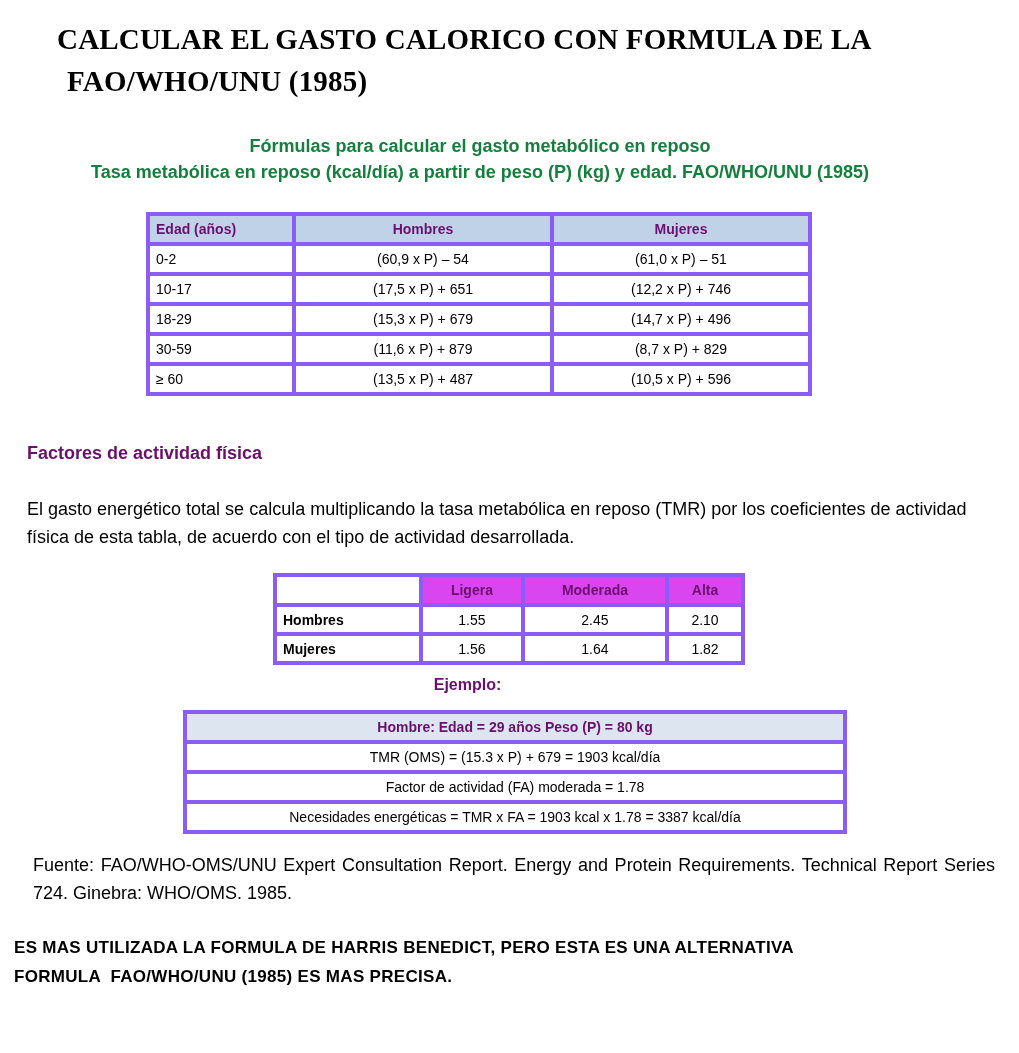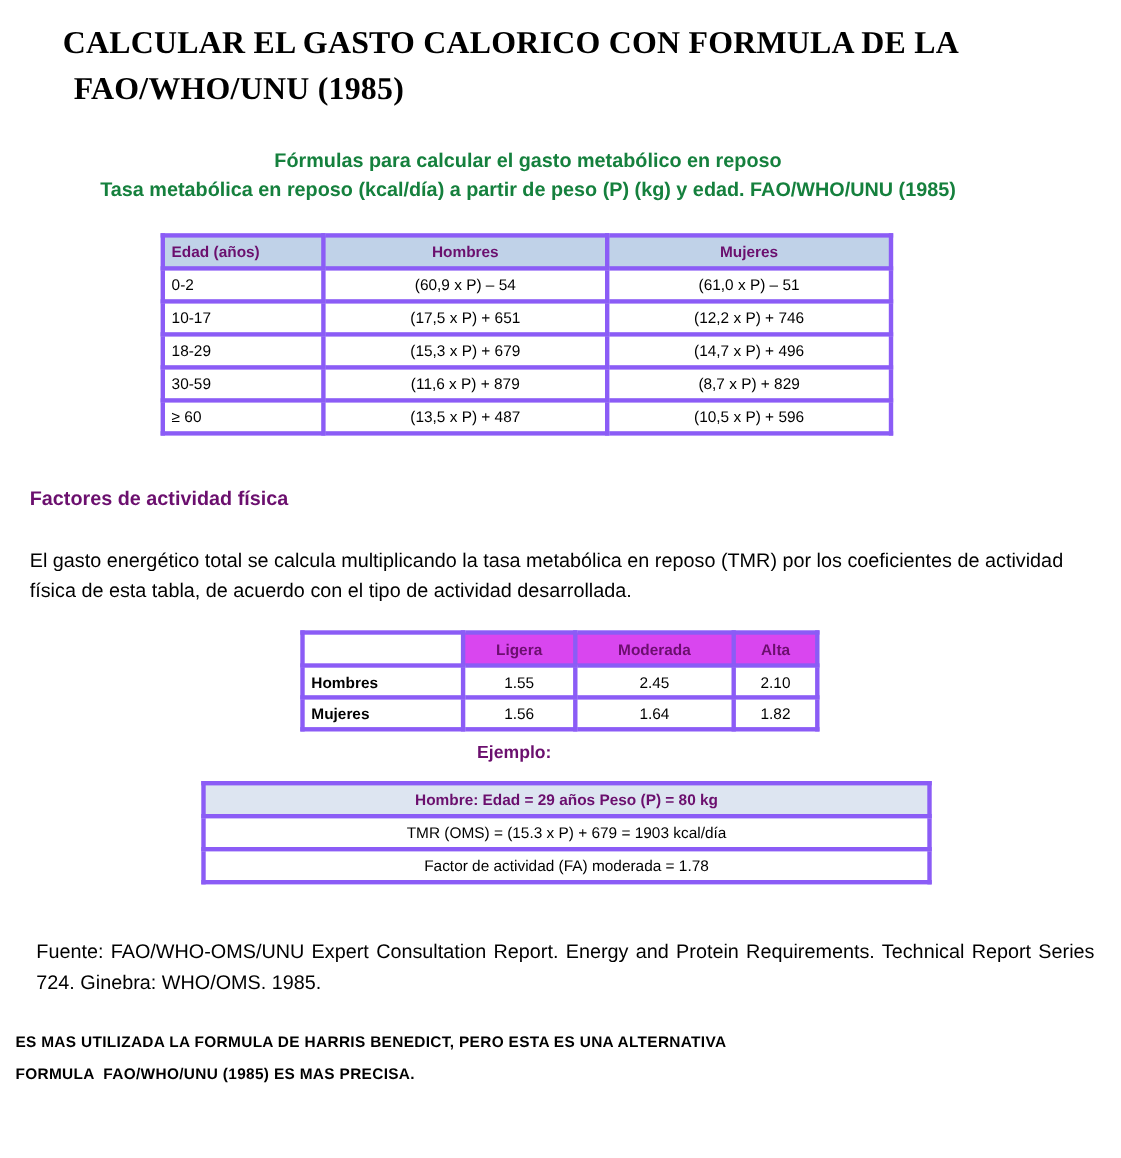--- a/index.html
+++ b/index.html
@@ -21,21 +21,21 @@
   .t2 { left:273px; top:573px; width:472px; }
   .t2 th { background:#d946ef; color:#6b0f6e; font-weight:bold; height:26px; text-align:center; }
   .t2 th.blank { background:#fff; }
   .t2 td { height:25px; text-align:center; }
   .t2 td.rowh { text-align:left; font-weight:bold; }
   .ej { position:absolute; left:0; width:935px; text-align:center; top:676px; color:#6b0f6e; font-weight:bold; font-size:16px; }
   .t3 { left:167px; top:710px; width:664px;margin-left:16px; }
   .t3 td { text-align:center; height:26px; }
   .t3 td.hd { background:#dde5f1; color:#6b0f6e; font-weight:bold; }
   .src { position:absolute; left:33px; top:851px; width:962px; font-size:18px; line-height:28px; text-align:justify; }
-  .note { position:absolute; left:14px; top:933px; width:1000px; font-weight:bold; font-size:14px; line-height:29px; letter-spacing:0.3px; }
+  .note { position:absolute; left:14px; top:933px; width:1000px; font-weight:bold; font-size:17px; line-height:29px; letter-spacing:0.3px; }
 </style>
 </head>
 <body>
 
 <div class="title">
   <span>CALCULAR EL GASTO CALORICO CON FORMULA DE LA</span>
   <span class="l2">FAO/WHO/UNU (1985)</span>
 </div>
 
 <div class="sub sub1">Fórmulas para calcular el gasto metabólico en reposo</div>
@@ -108,20 +108,23 @@
   <tbody>
       <tr>
     <td class="hd">Hombre: Edad = 29 años Peso (P) = 80 kg</td>
   </tr>
   <tr>
     <td>TMR (OMS) = (15.3 x P) + 679 = 1903 kcal/día</td>
   </tr>
   <tr>
     <td>Factor de actividad (FA) moderada = 1.78</td>
   </tr>
+  <tr>
+    <td>Necesidades energéticas = TMR x FA = 1903 kcal x 1.78 = 3387 kcal/día</td>
+  </tr>
 </tbody>
   </table>
 
 <div class="src">Fuente: FAO/WHO-OMS/UNU Expert Consultation Report. Energy and Protein Requirements. Technical Report Series 724. Ginebra: WHO/OMS. 1985.</div>
 
 <div class="note">
   <div>ES MAS UTILIZADA LA FORMULA DE HARRIS BENEDICT, PERO ESTA ES UNA ALTERNATIVA</div>
   <div style="white-space:pre">FORMULA  FAO/WHO/UNU (1985) ES MAS PRECISA.</div>
 </div>
 

